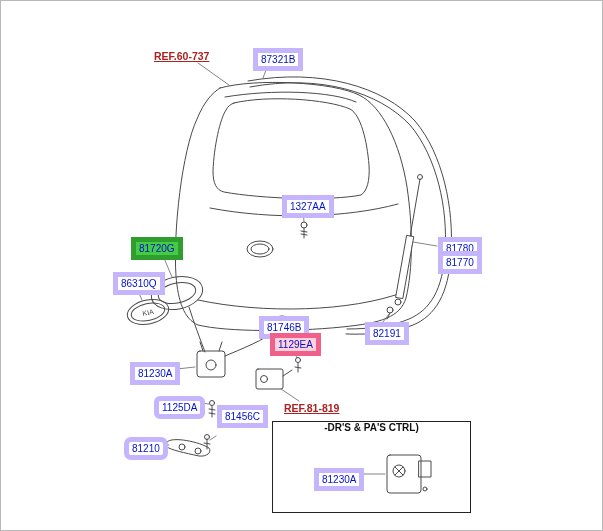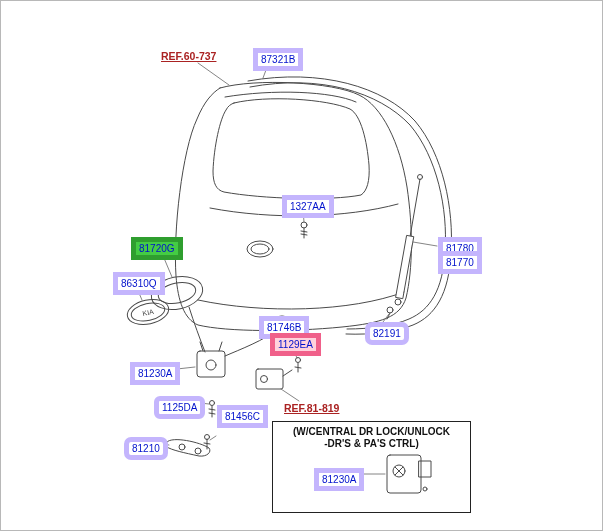--- a/index.html
+++ b/index.html
@@ -145,35 +145,34 @@
       <line x1="382" y1="321" x2="388" y2="313"></line>
       <line x1="176" y1="368" x2="194" y2="366"></line>
       <line x1="199" y1="402" x2="208" y2="403"></line>
       <line x1="298" y1="400" x2="280" y2="388"></line>
       <line x1="161" y1="443" x2="168" y2="444"></line>
       <line x1="215" y1="435" x2="209" y2="439"></line>
       <line x1="357" y1="473" x2="384" y2="473"></line>
     </g>
   </svg>
 
-  <div class="reflabel" style="left:160px;top:49px;">REF.60-737</div>
+  <div class="reflabel" style="left:153px;top:49px;">REF.60-737</div>
   <div class="plabel" style="left:252px;top:47px;">87321B</div>
   <div class="plabel" style="left:281px;top:194px;">1327AA</div>
   <div class="plabel green" style="left:130px;top:236px;">81720G</div>
   <div class="plabel" style="left:112px;top:271px;">86310Q</div>
   <div class="plabel" style="left:437px;top:236px;">81780</div>
   <div class="plabel" style="left:437px;top:250px;">81770</div>
   <div class="plabel" style="left:221px;top:315px;margin-left:37px;">81746B</div>
   <div class="plabel pink" style="left:269px;top:332px;">1129EA</div>
-  <div class="plabel" style="left:364px;top:321px;border-radius:7px;">82191</div>
+  <div class="plabel" style="left:364px;top:321px;">82191</div>
   <div class="plabel" style="left:129px;top:361px;">81230A</div>
   <div class="plabel" style="left:153px;top:395px;border-radius:6px;">1125DA</div>
   <div class="reflabel" style="left:283px;top:401px;">REF.81-819</div>
   <div class="plabel" style="left:123px;top:436px;border-radius:7px;">81210</div>
   <div class="plabel" style="left:216px;top:404px;">81456C</div>
 
   <div id="notebox">
-    <div class="notetext l1">(W/CENTRAL DR LOCK/UNLOCK</div>
     <div class="notetext">-DR'S &amp; PA'S CTRL)</div>
     <div class="plabel">81230A</div>
   </div>
 
 </div>
 
 </body></html>

